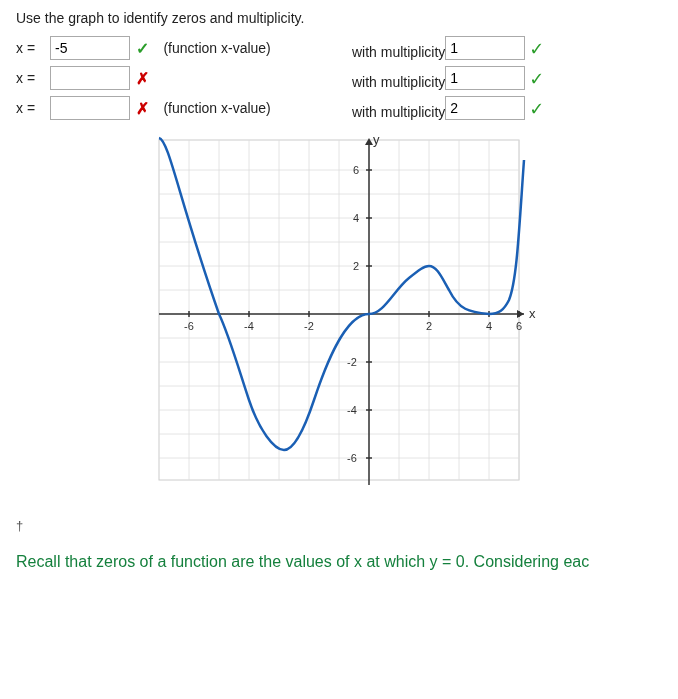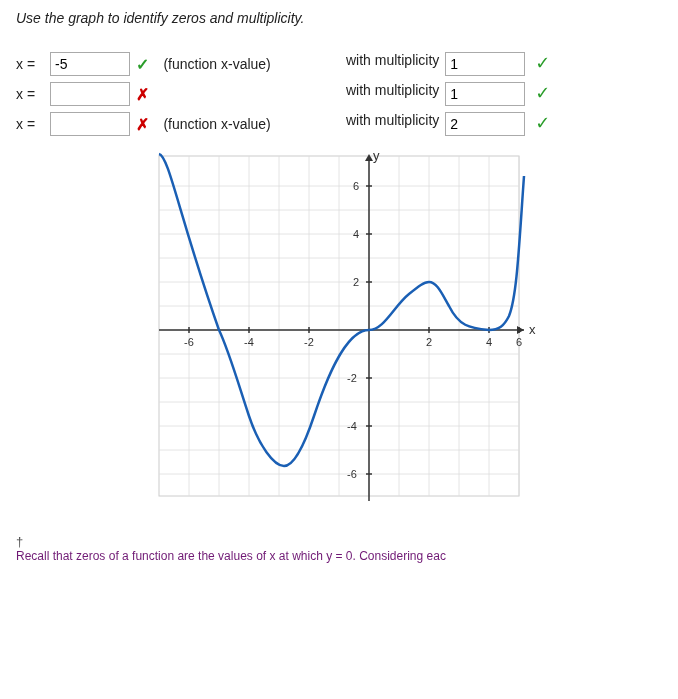--- a/index.html
+++ b/index.html
@@ -6,23 +6,22 @@
     body {
       font-family: Arial, sans-serif;
       font-size: 14px;
       background: #fff;
       width: 678px;
       min-height: 699px;
       padding: 10px 16px;
       color: #222;
     }
     .instruction {
-      margin-bottom: 26px;
-      font-size: 14px;
-      font-style: italic;
+      margin-bottom: 10px;
+      font-size: 14px;
     }
     .row {
       display: flex;
       align-items: center;
       margin-bottom: 6px;
       gap: 6px;
     }
     .label {
       font-size: 14px;
       min-width: 28px;
@@ -60,35 +59,34 @@
       margin: 10px auto 0 auto;
       display: flex;
       justify-content: center;
     }
     .footer-symbol {
       margin-top: 8px;
       font-size: 13px;
       color: #555;
     }
     .footer-text {
-      margin-top: 0;
-      font-size: 12px;
-      color: #701a75;
+      margin-top: 20px;
+      font-size: 16px;
+      color: #15803d;
     }
     .left-part {
       display: flex;
       align-items: center;
       gap: 6px;
       width: 320px;
     }
     .right-part {
       display: flex;
-      align-items: flex-start;
-      gap: 6px;
-      margin-left: 4px;
+      align-items: flex-end;
+      margin-left: 10px;
     }
   </style>
 </head>
 <body>
 
 <p class="instruction">Use the graph to identify zeros and multiplicity.</p>
 
 <div class="row">
   <div class="left-part">
     <span class="label">x =</span>

